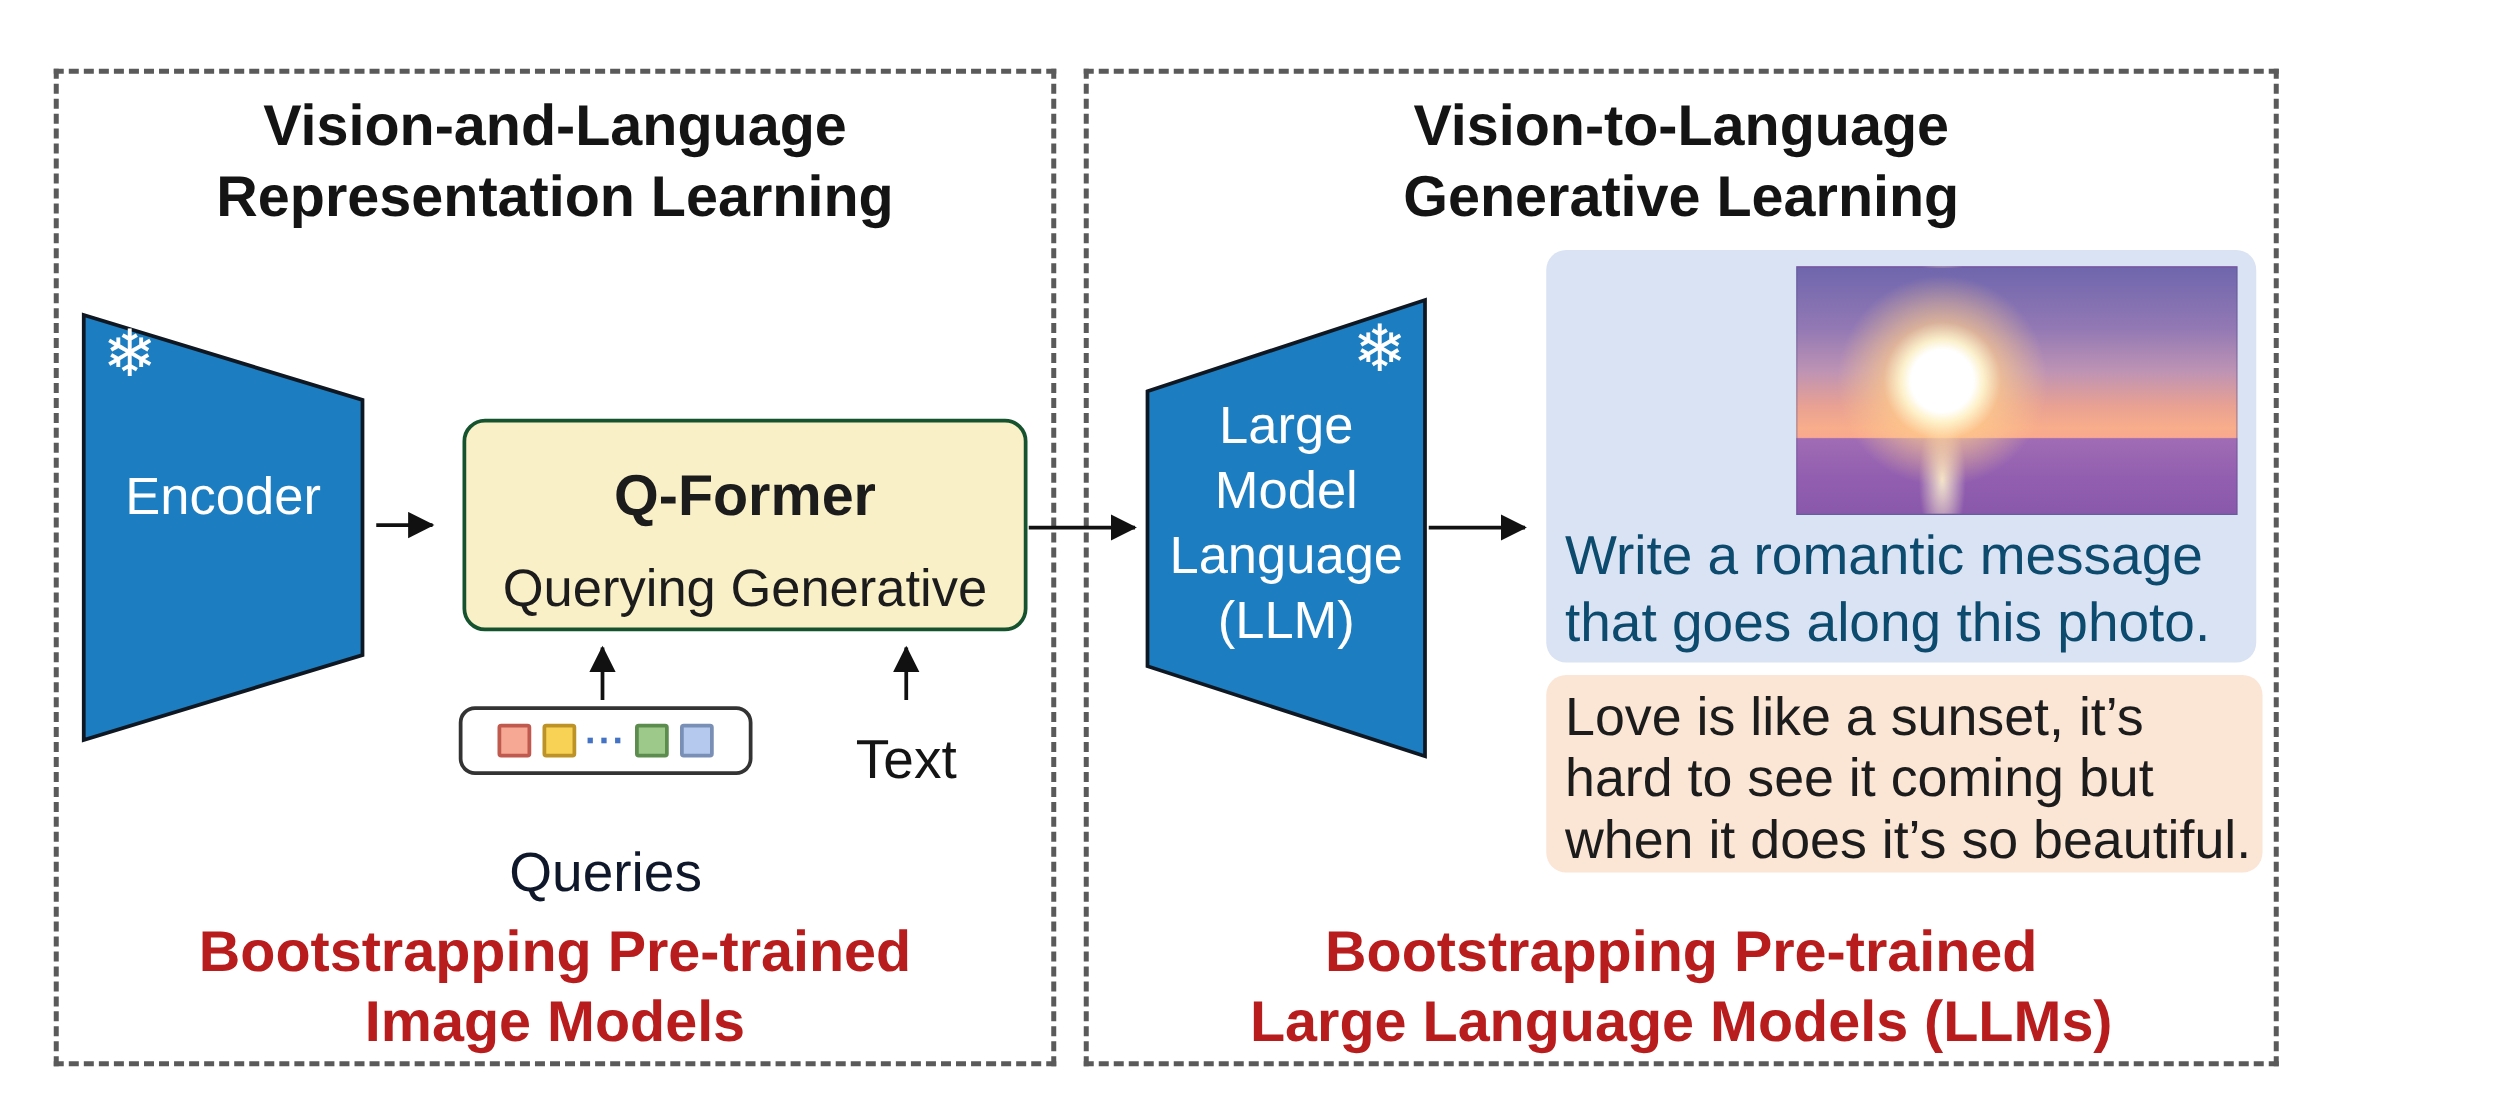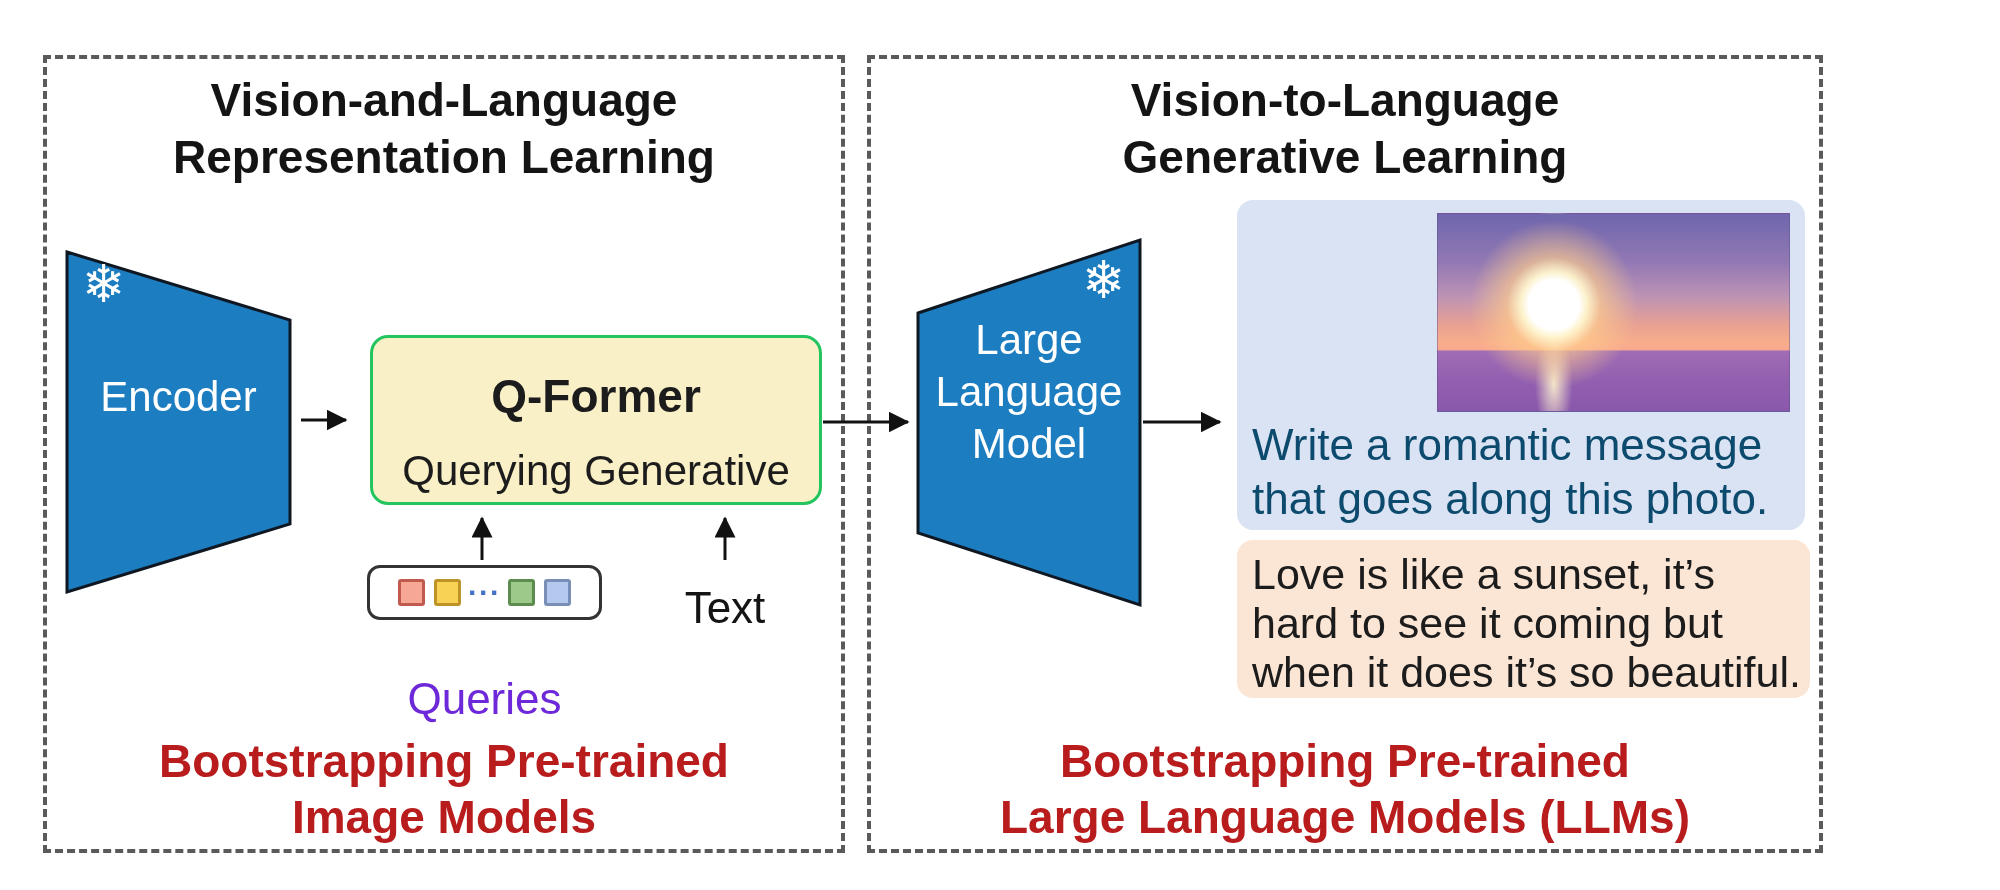--- a/index.html
+++ b/index.html
@@ -22,34 +22,34 @@
 
   .trap-label{position:absolute;text-align:center;color:#ffffff;font-size:42px;}
   #enc-label{left:67px;top:368px;width:223px;line-height:58px;}
   #llm-label{left:918px;top:314px;width:222px;line-height:52px;text-align:center;}
   .snowflake{position:absolute;color:#ffffff;font-size:52px;line-height:52px;}
   #enc-snowflake{left:82px;top:258px;}
   #llm-snowflake{left:1082px;top:254px;}
 
   #qformer-box{
     position:absolute;left:370px;top:335px;width:452px;height:170px;box-sizing:border-box;
-    background:#faf0c8;border:3px solid #22c55e;border-radius:18px;
+    background:#faf0c8;border:3px solid #14532d;border-radius:18px;
   }
   #qformer-title{position:absolute;left:0;top:33px;width:100%;text-align:center;font-weight:bold;font-size:46px;line-height:50px;color:#1c1c1c;}
   #qformer-subtitle{position:absolute;left:0;top:110px;width:100%;text-align:center;font-size:42px;line-height:46px;color:#1c1c1c;}
 
   #queries-box{
     position:absolute;left:367px;top:565px;width:235px;height:55px;box-sizing:border-box;
     background:#ffffff;border:3px solid #333333;border-radius:13px;
     display:flex;align-items:center;justify-content:center;gap:9px;
   }
   .token{width:27px;height:27px;box-sizing:border-box;border:3px solid #888;border-radius:3px;}
   .token-dots{font-size:30px;font-weight:bold;color:#4472c4;letter-spacing:1px;line-height:27px;margin:0 -2px;}
 
-  #queries-label{position:absolute;left:367px;top:675px;width:235px;text-align:center;font-size:44px;line-height:48px;color:#6d28d9;}
+  #queries-label{position:absolute;left:367px;top:675px;width:235px;text-align:center;font-size:44px;line-height:48px;color:#0f172a;}
   #text-label{position:absolute;left:664px;top:584px;width:122px;text-align:center;font-size:44px;line-height:48px;color:#141414;}
 
   #prompt-box{
     position:absolute;left:1237px;top:200px;width:568px;height:330px;box-sizing:border-box;
     background:#dae3f3;border-radius:16px;
   }
   #prompt-photo{
     position:absolute;left:200px;top:13px;width:353px;height:199px;
     border:1px solid rgba(90,80,140,0.45);box-sizing:border-box;
     background:
@@ -121,22 +121,23 @@
   </div>
 
   <div class="big-title" id="rp-title">
     <div>Vision-to-Language</div>
     <div>Generative Learning</div>
   </div>
 
   <div class="snowflake" id="llm-snowflake">❄</div>
   <div class="trap-label" id="llm-label">
     <div>Large</div>
+    <div>Model</div>
     <div>Language</div>
-    <div>Model</div>
+    <div>(LLM)</div>
   </div>
 
   <div id="prompt-box">
     <div id="prompt-photo" role="img" aria-label="Sunset over the ocean"></div>
     <div id="prompt-text">
       <div>Write a romantic message</div>
       <div>that goes along this photo.</div>
     </div>
   </div>
 

